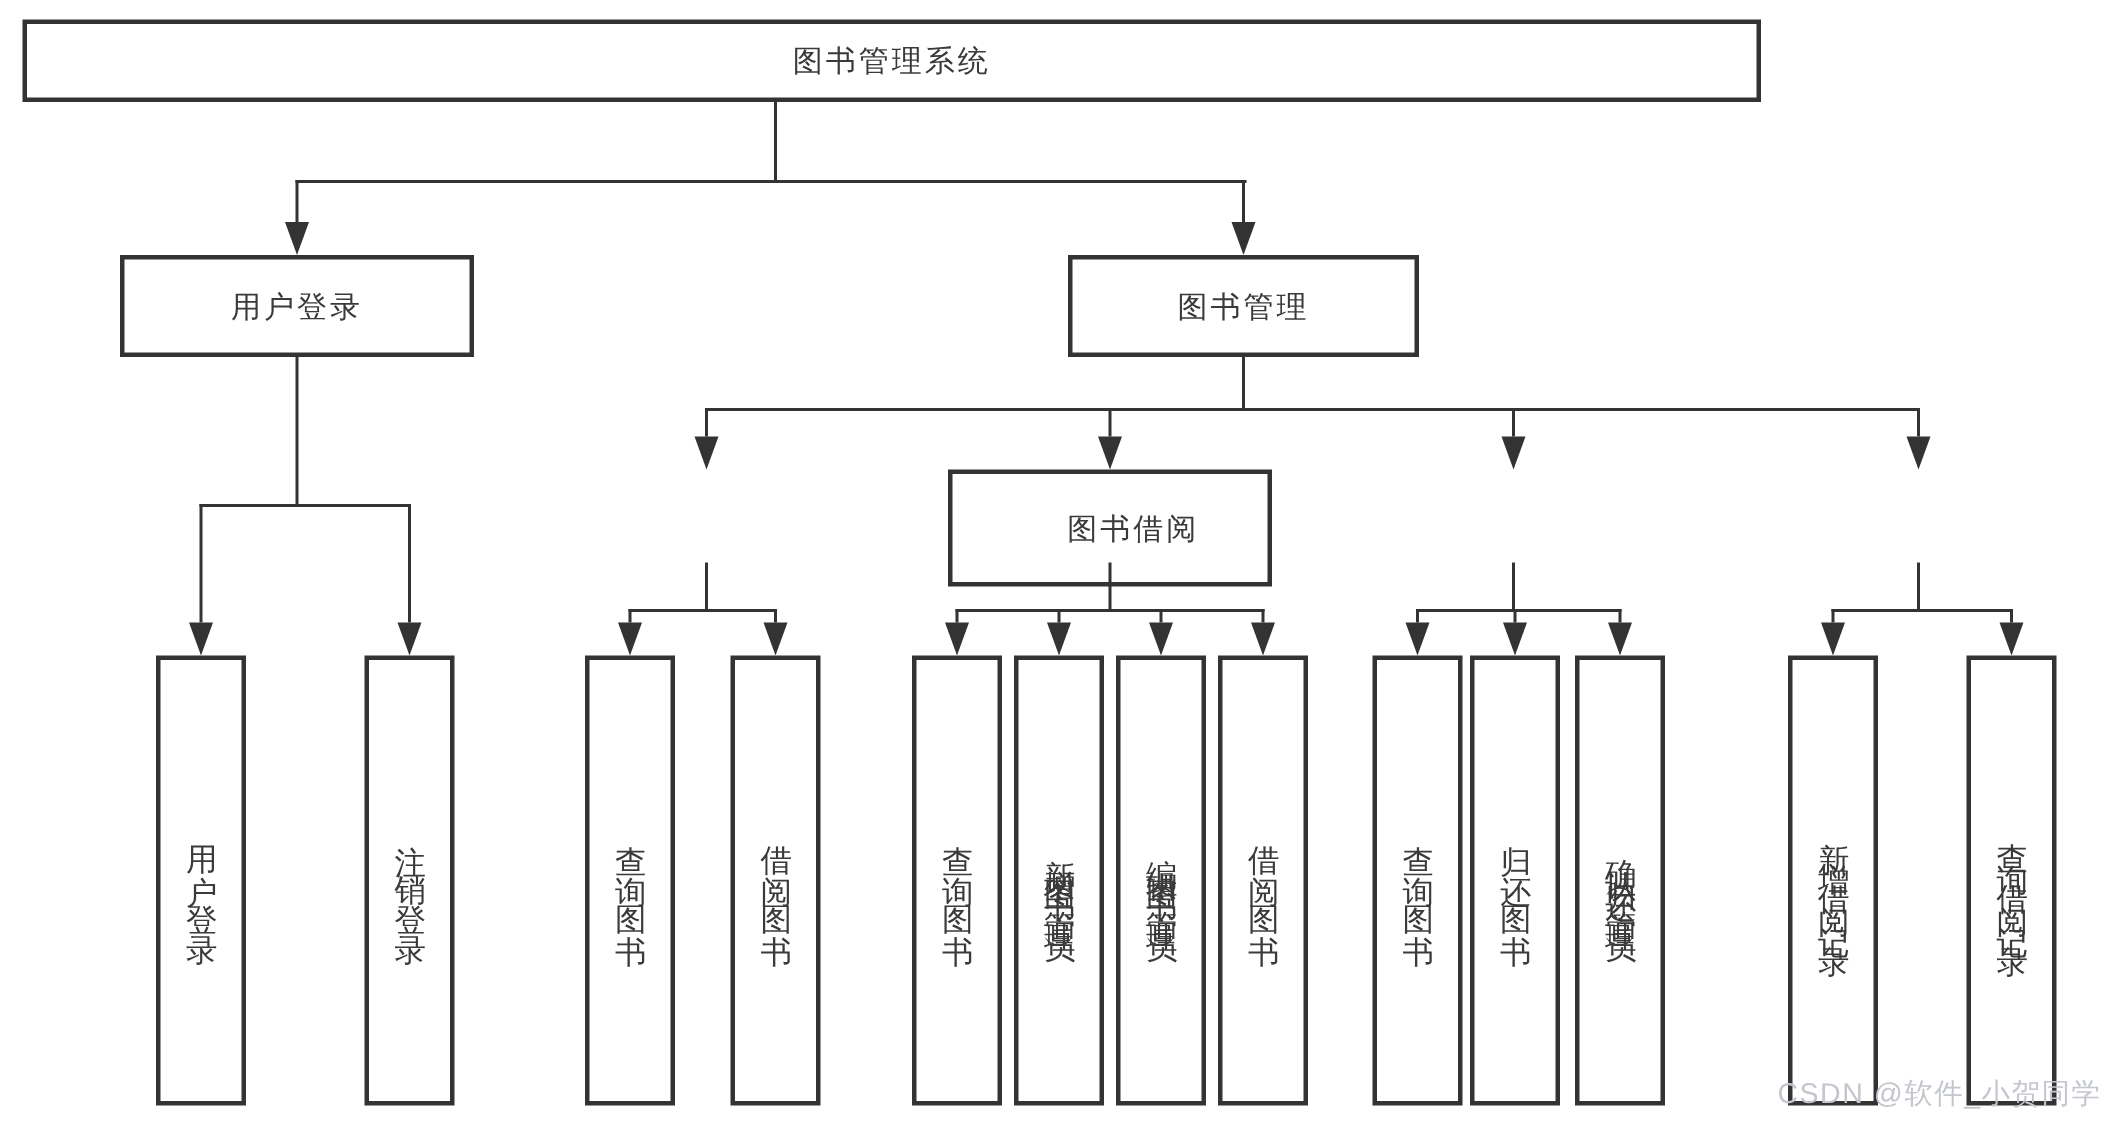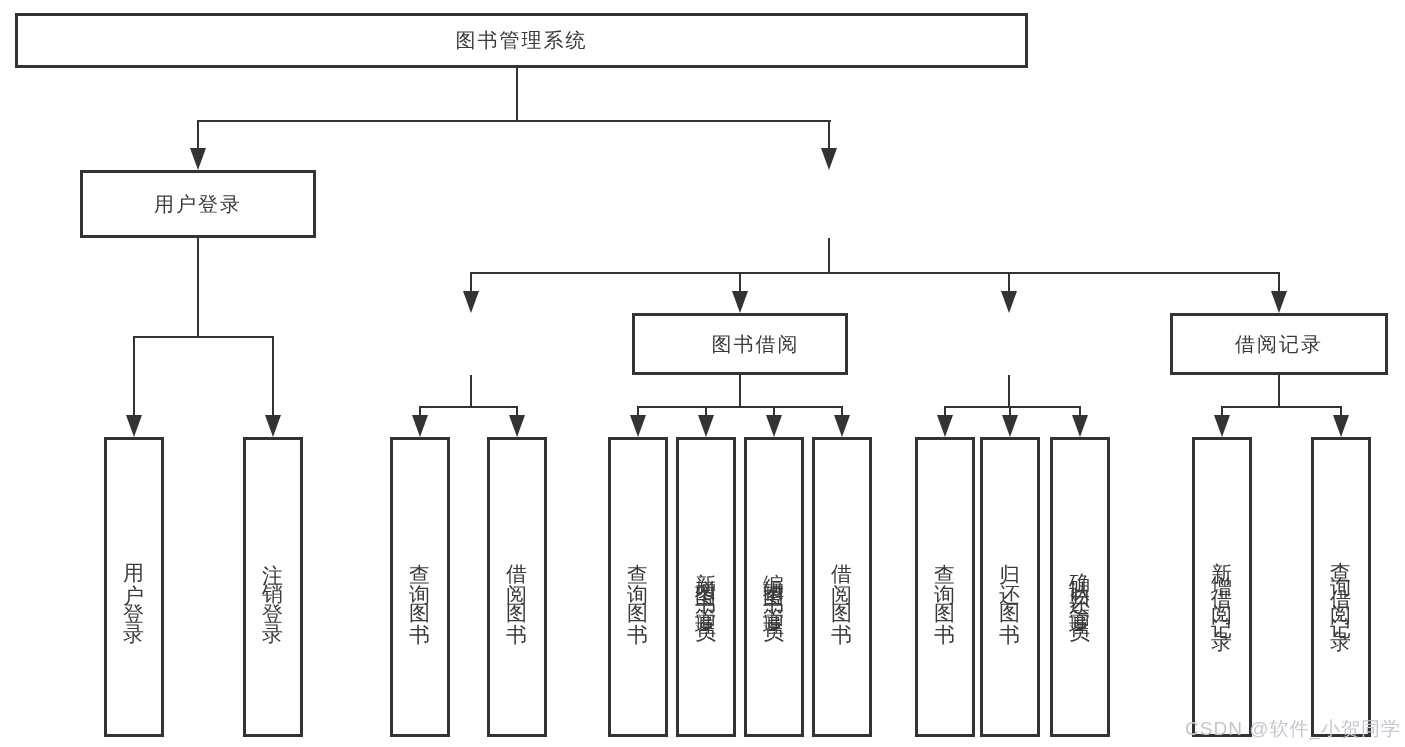--- a/index.html
+++ b/index.html
@@ -52,58 +52,58 @@
     letter-spacing:1px;
     z-index:5;
     white-space:nowrap;
   }
 </style>
 </head>
 <body>
 
 <div class="canvas">
 
-  <div class="box" style="left:15px;top:13px;width:1013px;height:55px;">
+  <div class="box" style="left:15px;top:13px;width:1159px;height:55px;">
     <span class="hlabel">图书管理系统</span>
   </div>
 
   <div class="vl" style="left:516px;top:68px;height:52px;"></div>
   <div class="hl" style="left:197px;top:120px;width:634px;"></div>
   <div class="vl" style="left:197px;top:120px;height:28px;"></div>
   <div class="arrow" style="left:190px;top:148px;"></div>
   <div class="vl" style="left:828px;top:120px;height:28px;"></div>
   <div class="arrow" style="left:821px;top:148px;"></div>
 
   <div class="box" style="left:80px;top:170px;width:236px;height:68px;">
     <span class="hlabel">用户登录</span>
+  </div>
+  <div class="box" style="left:712px;top:170px;width:234px;height:68px;">
+    <span class="hlabel">图书管理</span>
   </div>
 
   <div class="vl" style="left:197px;top:238px;height:98px;"></div>
   <div class="hl" style="left:133px;top:336px;width:141px;"></div>
   <div class="vl" style="left:133px;top:336px;height:79px;"></div>
   <div class="arrow" style="left:126px;top:415px;"></div>
   <div class="vl" style="left:272px;top:336px;height:79px;"></div>
   <div class="arrow" style="left:265px;top:415px;"></div>
 
   <div class="vl" style="left:828px;top:238px;height:34px;"></div>
   <div class="hl" style="left:470px;top:272px;width:810px;"></div>
   <div class="vl" style="left:470px;top:272px;height:19px;"></div>
   <div class="arrow" style="left:463px;top:291px;"></div>
   <div class="vl" style="left:739px;top:272px;height:19px;"></div>
   <div class="arrow" style="left:732px;top:291px;"></div>
   <div class="vl" style="left:1008px;top:272px;height:19px;"></div>
   <div class="arrow" style="left:1001px;top:291px;"></div>
   <div class="vl" style="left:1278px;top:272px;height:19px;"></div>
   <div class="arrow" style="left:1271px;top:291px;"></div>
 
-  <div class="box" style="left:632px;top:313px;width:216px;height:62px;padding-left:31px;">
+  <div class="box" style="left:632px;top:313px;width:216px;height:78px;padding-left:31px;">
     <span class="hlabel">图书借阅</span>
-  </div>
-  <div class="box" style="left:1170px;top:313px;width:218px;height:62px;">
-    <span class="hlabel">借阅记录</span>
   </div>
 
   <div class="vl" style="left:470px;top:375px;height:31px;"></div>
   <div class="hl" style="left:419px;top:406px;width:99px;"></div>
   <div class="vl" style="left:419px;top:406px;height:9px;"></div>
   <div class="arrow" style="left:412px;top:415px;"></div>
   <div class="vl" style="left:516px;top:406px;height:9px;"></div>
   <div class="arrow" style="left:509px;top:415px;"></div>
 
   <div class="vl" style="left:739px;top:375px;height:31px;"></div>

